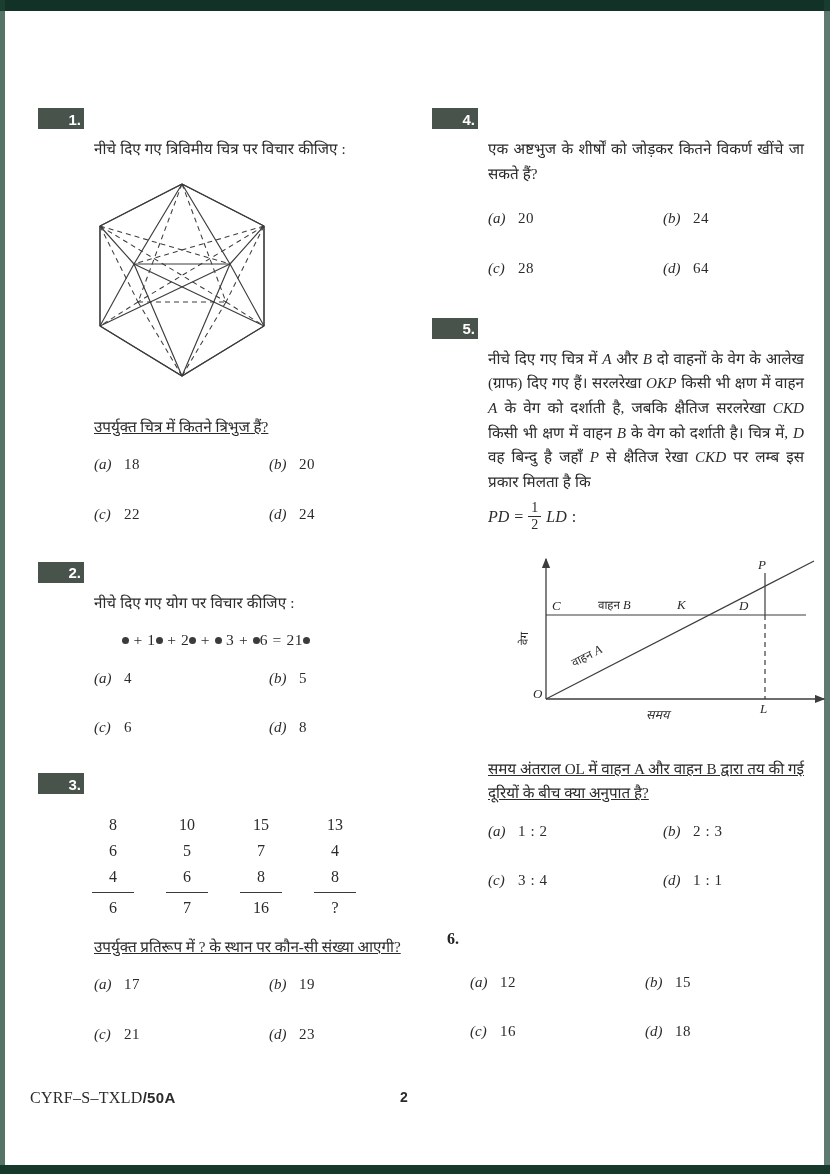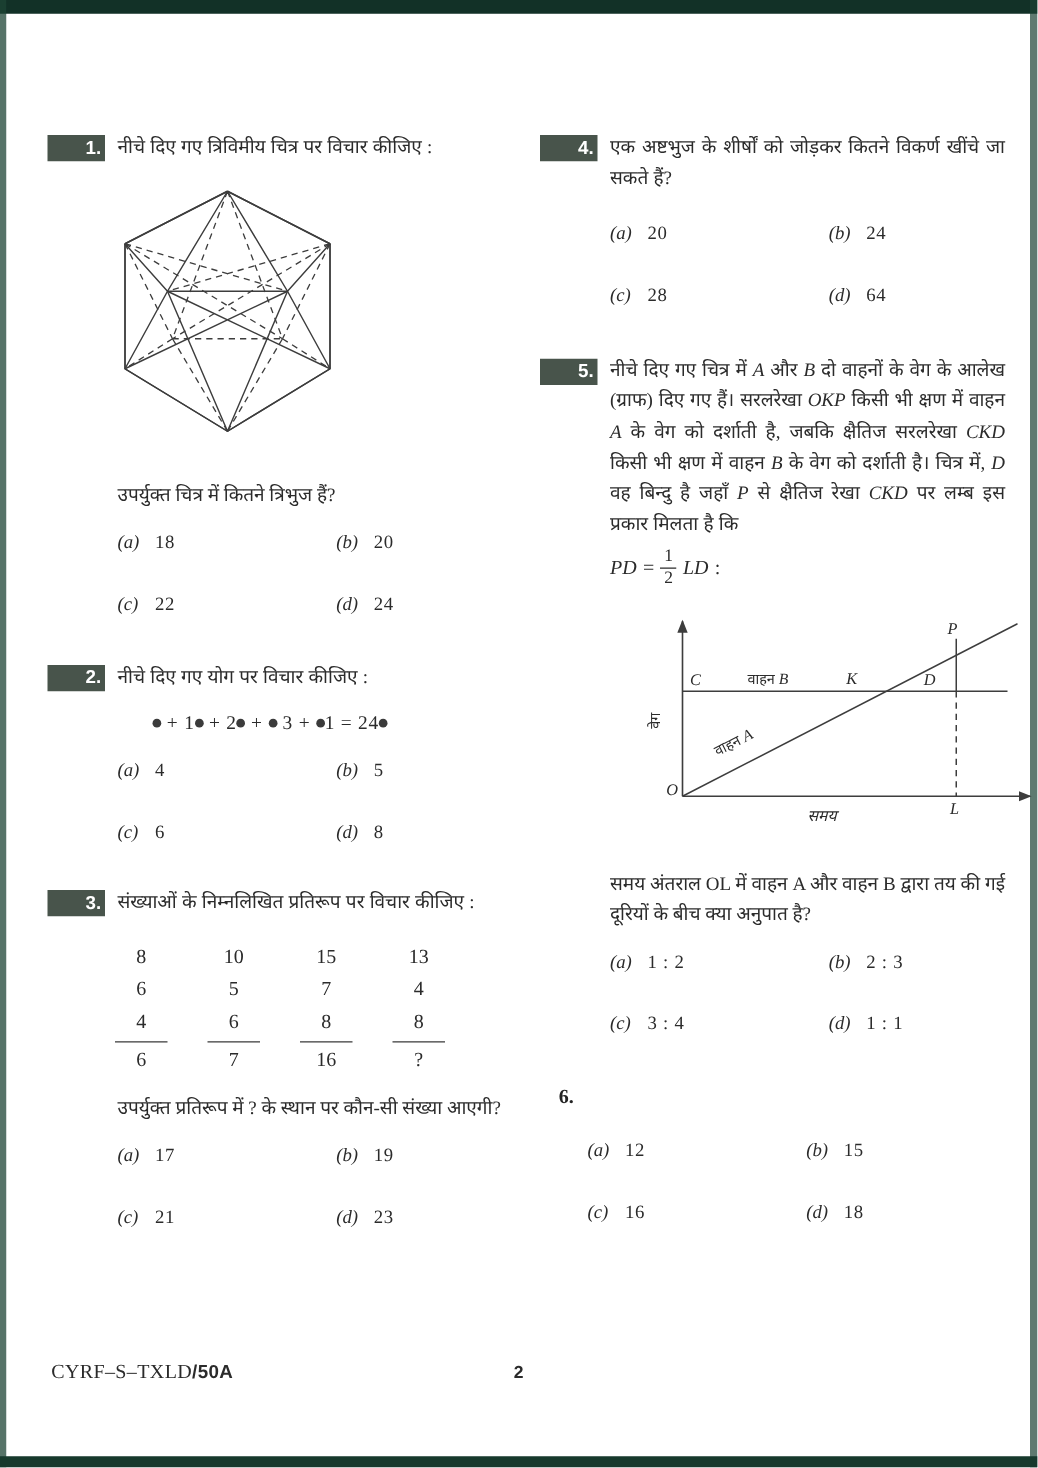--- a/index.html
+++ b/index.html
@@ -95,34 +95,36 @@
     font-size: 16px;
   }
 
   .q-text {
     flex: 1 1 auto;
     font-size: 15.2px;
     line-height: 1.62;
     text-align: justify;
     text-justify: inter-word;
     word-spacing: 0.4px;
+    margin-top: 31px;
   }
   .q-text .mi { font-style: italic; font-family: "Liberation Serif", serif; }
 
   .q-body {
     margin-left: 56px;
     font-size: 15.2px;
     line-height: 1.62;
   }
   .q-body.plainindent { margin-left: 38px; }
 
   .q-sub {
     margin-top: 12px;
     text-align: justify;
     text-justify: inter-word;
+    text-decoration: underline;
   }
 
   
   .options {
     margin-top: 13px;
     display: grid;
     grid-template-columns: 175px 1fr;
     row-gap: 25px;
   }
   .opt {
@@ -184,21 +186,21 @@
   
   .fig-graph {
     margin: 14px 0 10px 18px;
     width: 340px;
     height: 180px;
   }
 
   
   .footer {
     position: absolute;
-    left: 41px;
+    left: 30px;
     bottom: 58px;
     width: 770px;
     display: flex;
     align-items: baseline;
   }
   .footer-code {
     font-size: 16px;
     letter-spacing: .3px;
   }
   .footer-code b { font-family: "Liberation Sans", sans-serif; font-size: 15px; }
@@ -284,21 +286,21 @@
       <div class="q-head">
         <div class="q-badge">
           <span class="num">2.</span>
         </div>
         <div class="q-text">नीचे दिए गए योग पर विचार कीजिए :</div>
       </div>
 
       <div class="q-body">
         <div class="equation">
           <span class="dotsym"></span>
-          <span> + 1</span><span class="dotsym"></span><span> + 2</span><span class="dotsym"></span><span> + </span><span class="dotsym"></span><span> 3 + </span><span class="dotsym"></span><span>1 = 24</span><span class="dotsym"></span>
+          <span> + 1</span><span class="dotsym"></span><span> + 2</span><span class="dotsym"></span><span> + </span><span class="dotsym"></span><span> 3 + </span><span class="dotsym"></span><span>6 = 21</span><span class="dotsym"></span>
         </div>
         <div class="options">
           <div class="opt">
             <span class="opt-key">(a)</span>
             <span class="opt-val">4</span>
           </div>
           <div class="opt">
             <span class="opt-key">(b)</span>
             <span class="opt-val">5</span>
           </div>
@@ -312,21 +314,20 @@
           </div>
         </div>
       </div>
     </div>
 
     <div class="q" style="margin-top:32px;">
       <div class="q-head">
         <div class="q-badge">
           <span class="num">3.</span>
         </div>
-        <div class="q-text">संख्याओं के निम्नलिखित प्रतिरूप पर विचार कीजिए :</div>
       </div>
 
       <div class="pattern">
         <div class="pat-col">
           <span class="cell">8</span>
           <span class="cell">6</span>
           <span class="cell underlined">4</span>
           <span class="cell sum">6</span>
         </div>
         <div class="pat-col">

